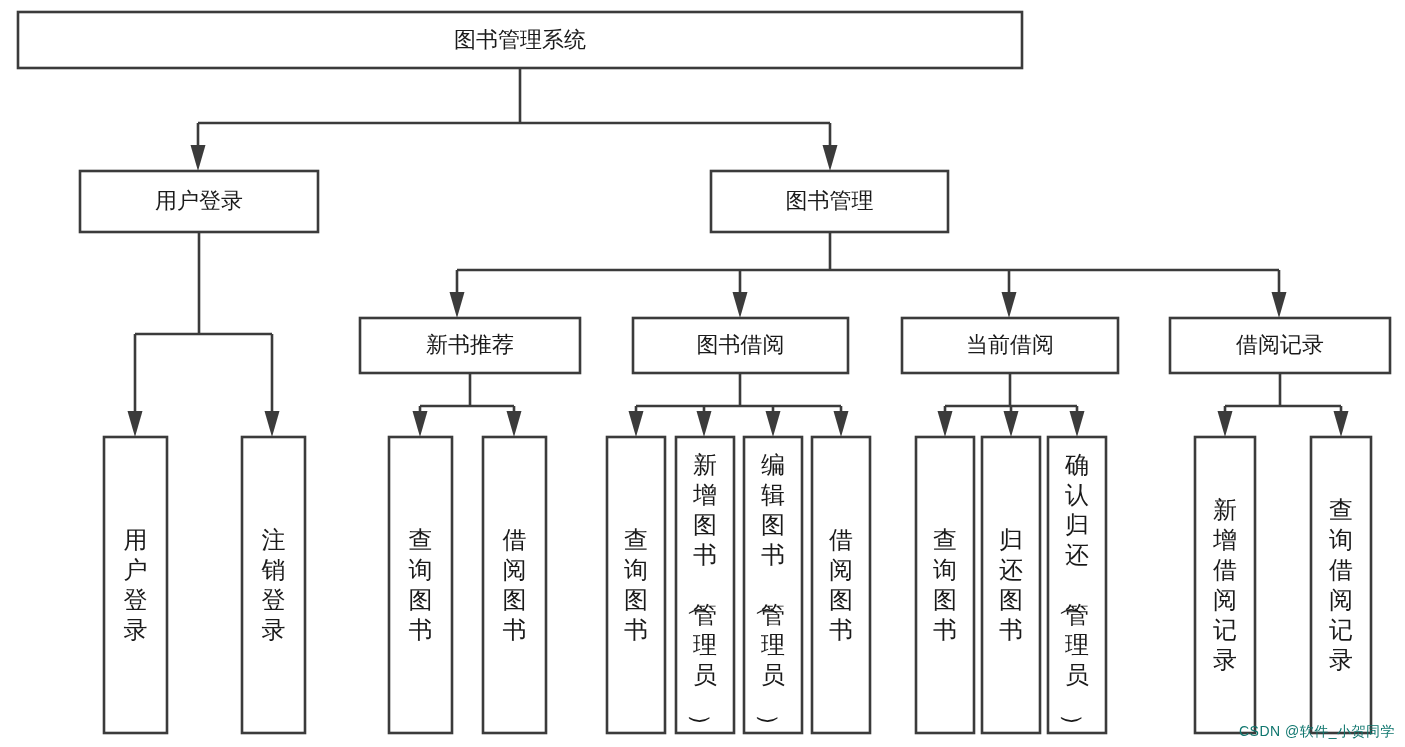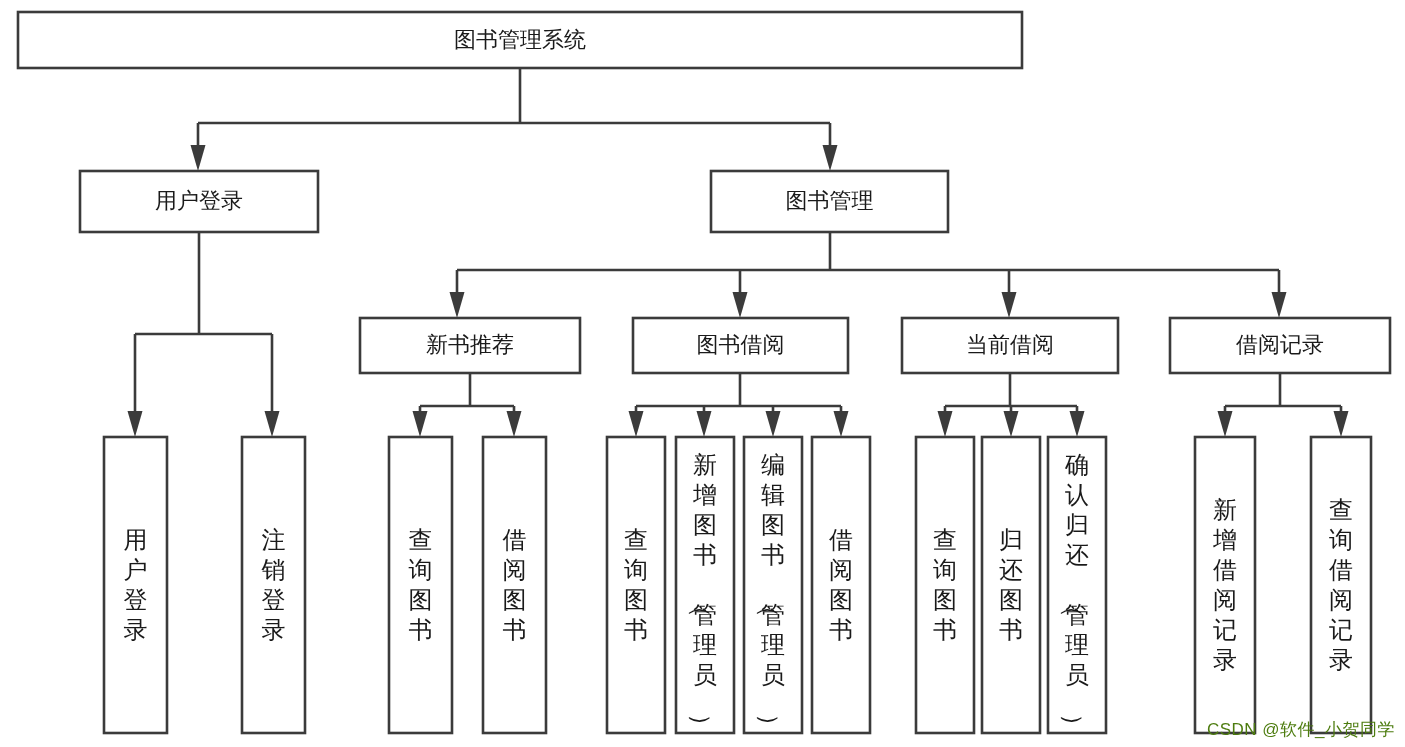--- a/index.html
+++ b/index.html
@@ -54,22 +54,22 @@
     stroke-linecap: butt;
   }
   .arrow-head {
     fill: #3b3b3b;
     stroke: none;
   }
   .watermark {
     position: absolute;
     right: 10px;
     bottom: 6px;
-    color: #4d7c0f;
-    font-size: 17px;
+    color: #0f766e;
+    font-size: 14px;
     font-family: "Liberation Sans", "DejaVu Sans", sans-serif;
     letter-spacing: 0.5px;
     white-space: nowrap;
     user-select: none;
   }
 </style>
 </head>
 <body>
 
 <div id="diagram-root">

